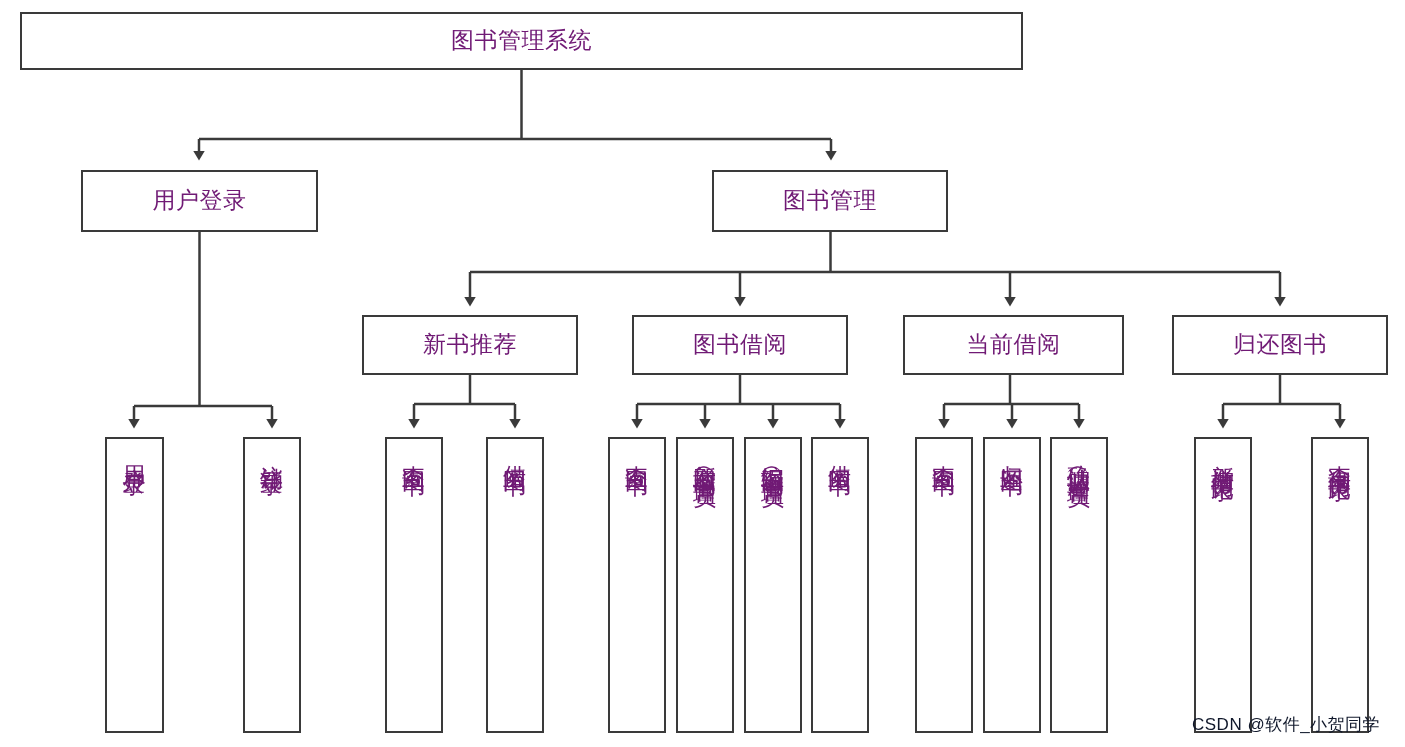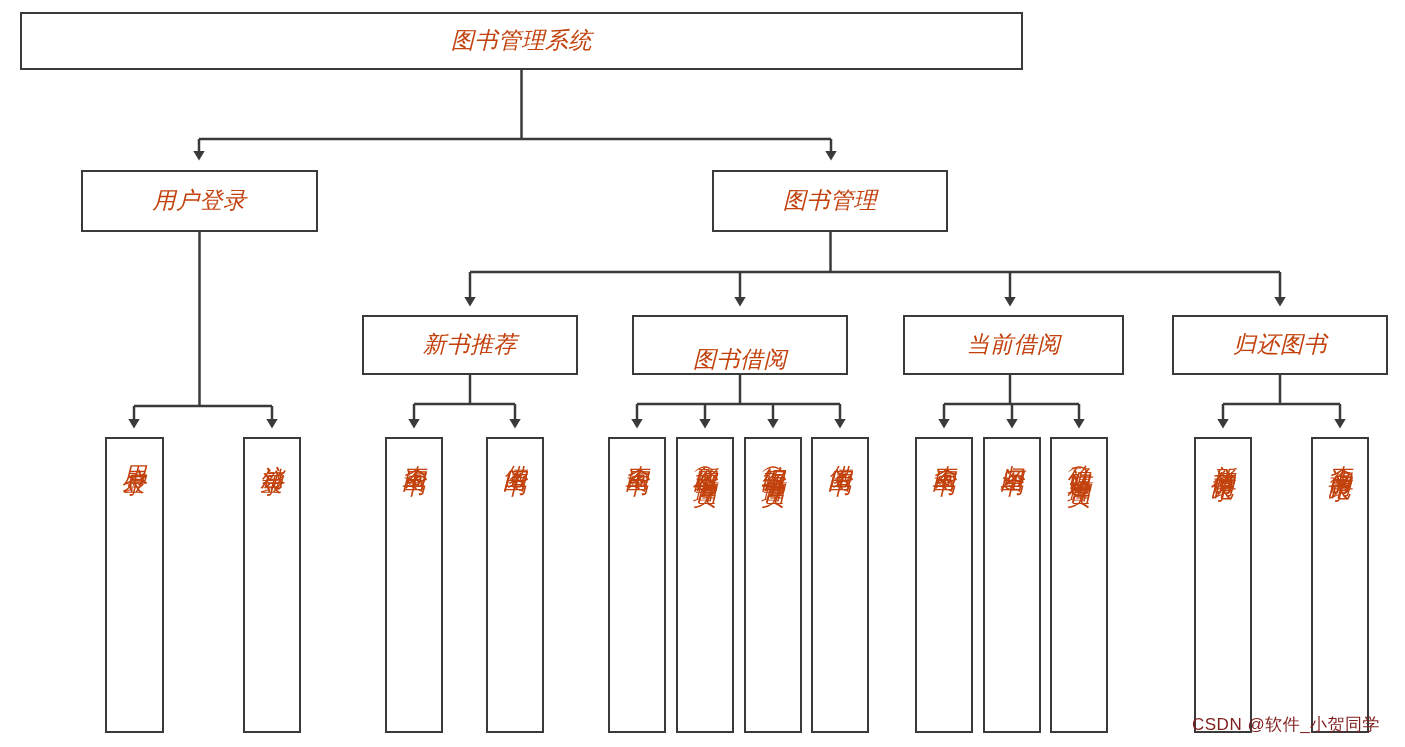--- a/index.html
+++ b/index.html
@@ -27,22 +27,21 @@
     pointer-events: none;
   }
   .node {
     position: absolute;
     box-sizing: border-box;
     border: 2.5px solid #3a3a3a;
     background: #ffffff;
     display: flex;
     align-items: center;
     justify-content: center;
-    color: #c2410c;
-    font-style: italic;
+    color: #701a75;
   }
   .node .label {
     display: block;
     text-align: center;
     line-height: 1.12;
     letter-spacing: 0.5px;
   }
   
   .node.horiz .label {
     writing-mode: horizontal-tb;
@@ -63,21 +62,21 @@
     font-size: 23px;
     line-height: 1.05;
     letter-spacing: 3px;
     white-space: nowrap;
   }
   .watermark {
     position: absolute;
     left: 1192px;
     top: 713px;
     font-size: 17px;
-    color: #7f1d1d;
+    color: #0f172a;
     white-space: nowrap;
     letter-spacing: 0.5px;
   }
 </style>
 </head>
 <body>
 
 <div id="canvas">
 
   <svg id="edges" viewBox="0 0 1405 747" width="1405" height="747" xmlns="http://www.w3.org/2000/svg">
@@ -137,21 +136,21 @@
   <div class="node horiz" style="left:81px; top:170px; width:237px; height:62px;">
     <span class="label">用户登录</span>
   </div>
   <div class="node horiz" style="left:362px; top:315px; width:216px; height:60px;">
     <span class="label">新书推荐</span>
   </div>
 
   <div class="node horiz" style="left:712px; top:170px; width:236px; height:62px;">
     <span class="label">图书管理</span>
   </div>
-  <div class="node horiz" style="left:632px; top:315px; width:216px; height:60px;align-items:flex-end;">
+  <div class="node horiz" style="left:632px; top:315px; width:216px; height:60px;">
     <span class="label">图书借阅</span>
   </div>
   <div class="node horiz" style="left:903px; top:315px; width:221px; height:60px;">
     <span class="label">当前借阅</span>
   </div>
   <div class="node horiz" style="left:1172px; top:315px; width:216px; height:60px;">
     <span class="label">归还图书</span>
   </div>
 
   <div class="node vert" style="left:105px; top:437px; width:59px; height:296px;">

